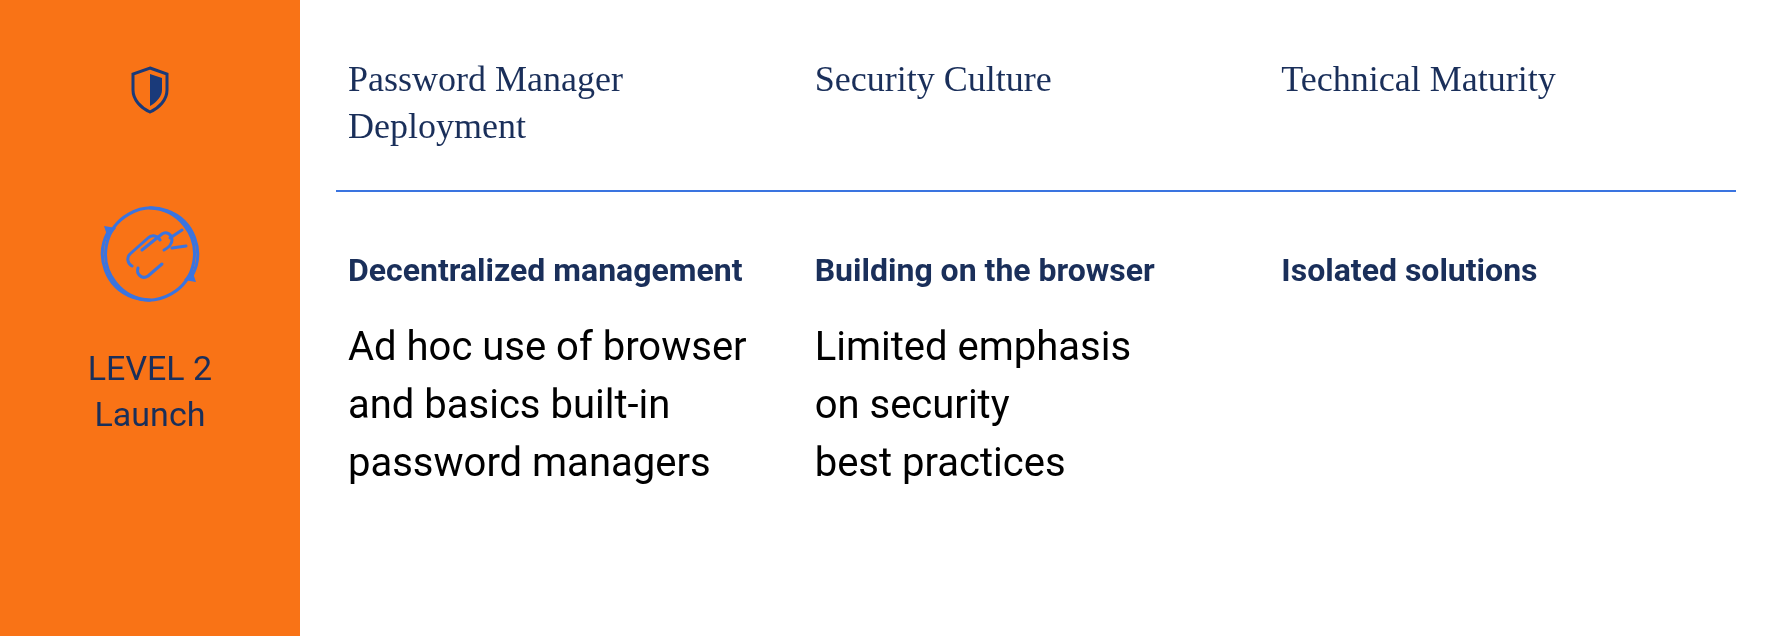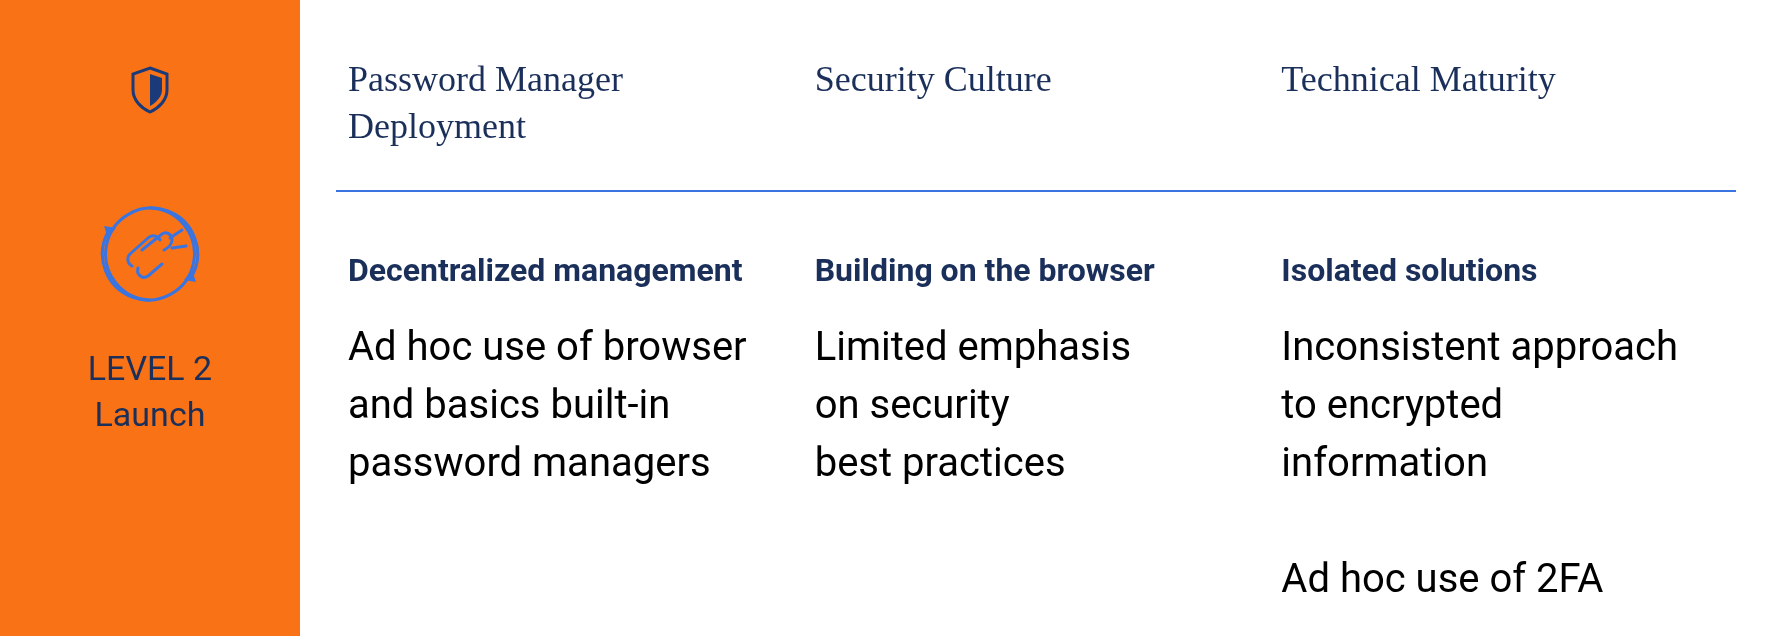--- a/index.html
+++ b/index.html
@@ -137,20 +137,17 @@
         <div class="cell-desc">Ad hoc use of browser and basics built-in password managers</div>
       </div>
       <div class="content-cell">
         <div class="cell-title">Building on the browser</div>
         <div class="cell-desc">Limited emphasis
 on security
 best practices</div>
       </div>
       <div class="content-cell">
         <div class="cell-title">Isolated solutions</div>
-        <div class="cell-desc">Inconsistent approach to encrypted information
-
-Ad hoc use of 2FA</div>
       </div>
     </div>
   </div>
 
 </div>
 
 </body></html>

